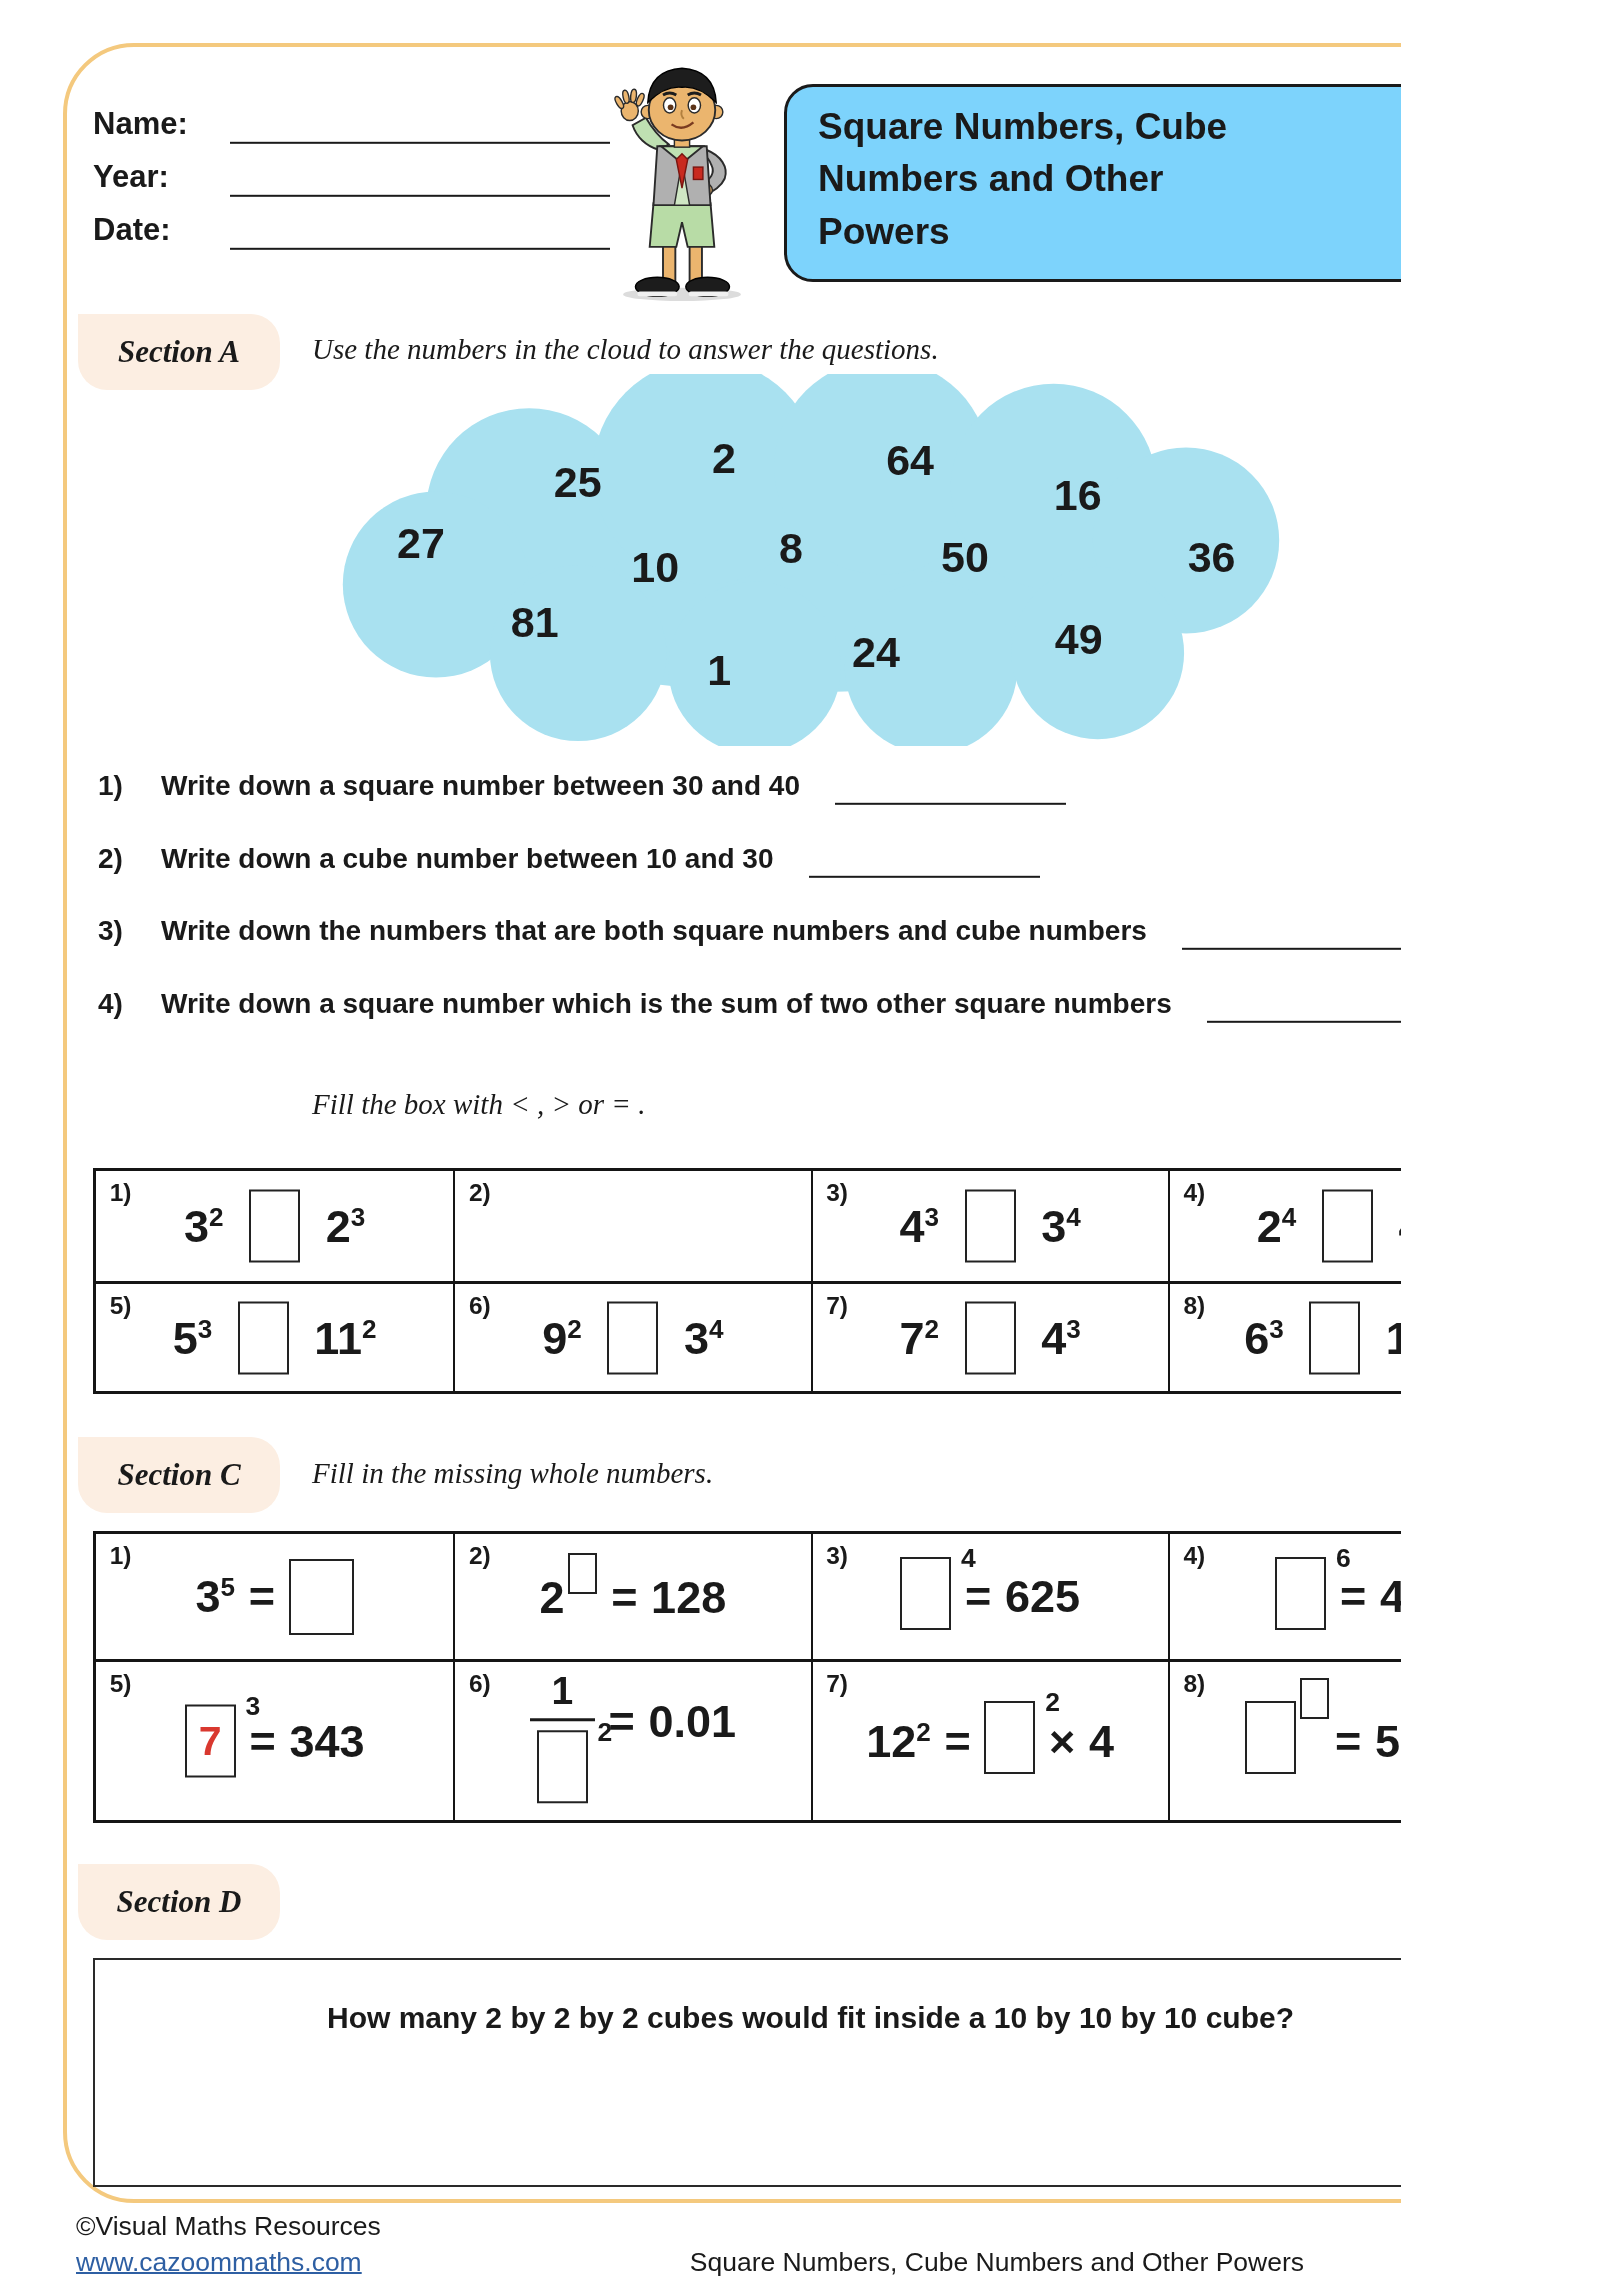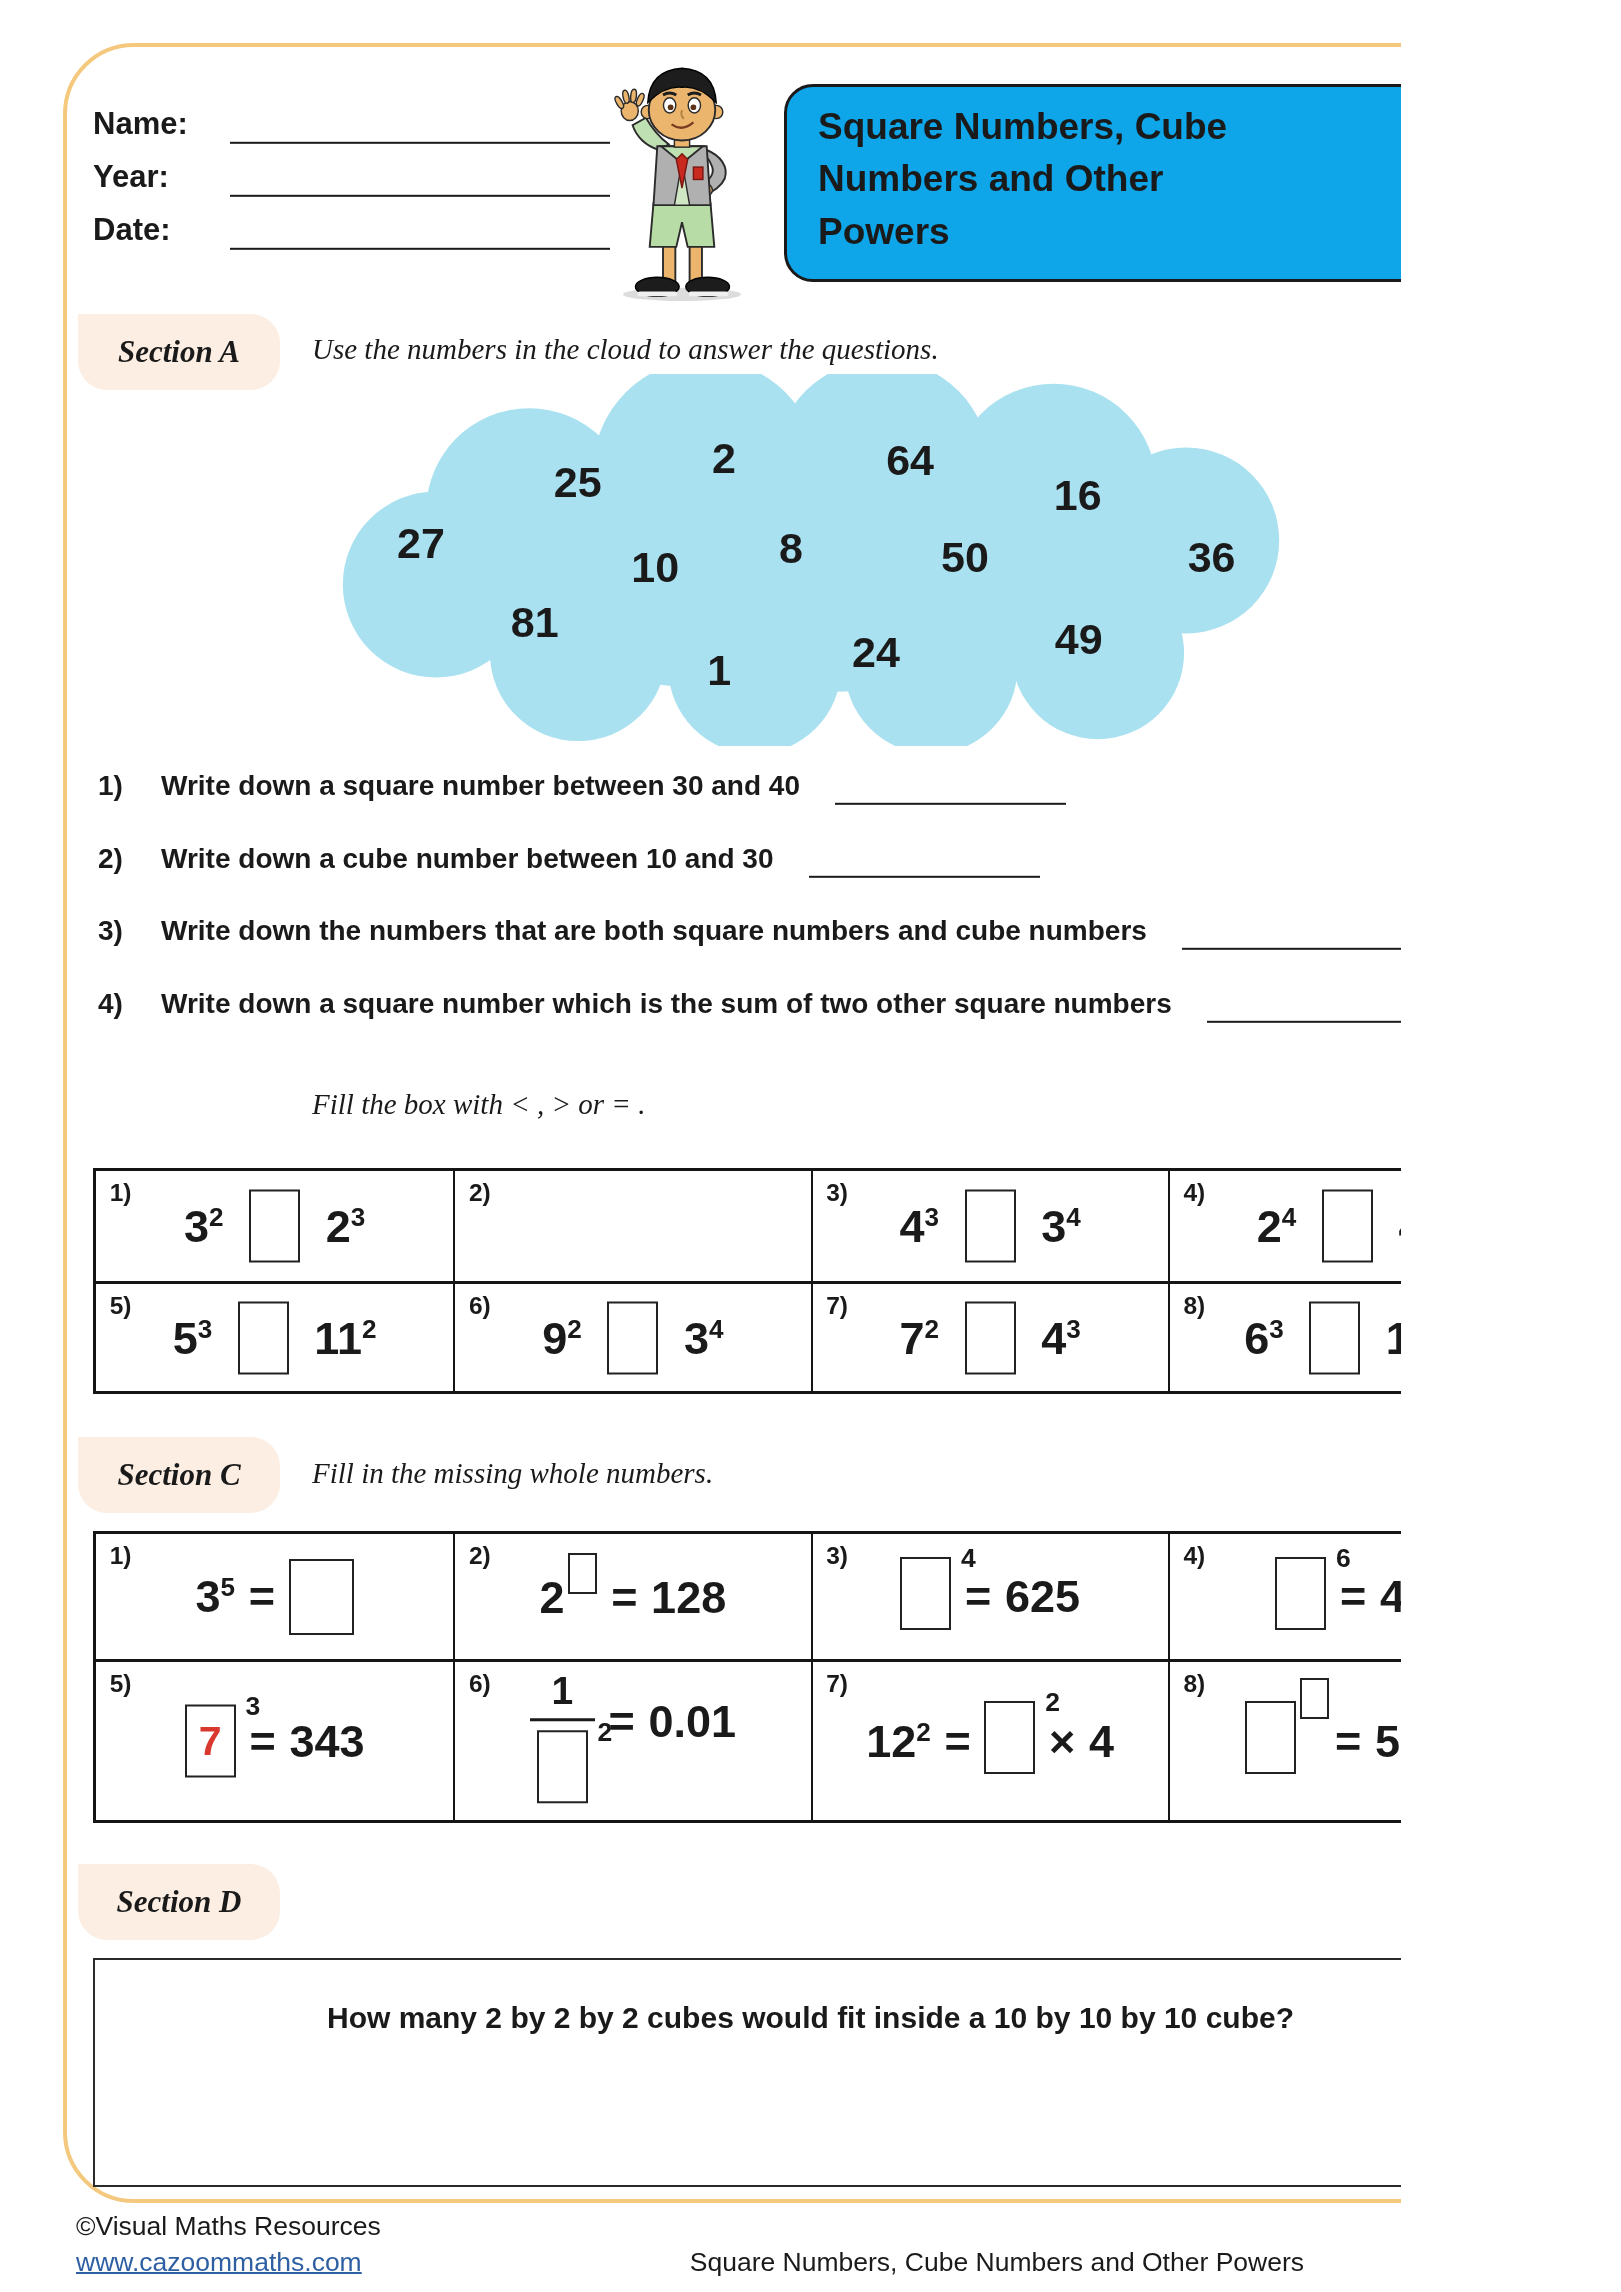--- a/index.html
+++ b/index.html
@@ -9,21 +9,21 @@
   .frame{position:absolute;left:63px;top:43px;width:1495px;height:2160px;
          border:4.9px solid #F4C97E;border-radius:71px}
 
   
   .hdr-field{position:absolute;left:93px;display:flex;align-items:baseline}
   .hdr-label{font-size:31px;font-weight:bold;width:137px}
   .hdr-line{display:inline-block;width:380px;height:0;border-bottom:2.9px solid #1a1a1a;
             transform:translateY(9.8px)}
   .mascot{position:absolute;left:584px;top:55px;width:196px;height:247px}
   .title-box{position:absolute;left:784px;top:84px;width:742px;height:198px;
-             background:#0ea5e9;border:3.9px solid #1a1a1a;border-radius:29px}
+             background:#7dd3fc;border:3.9px solid #1a1a1a;border-radius:29px}
   .title-text{position:absolute;left:31px;top:13.7px;font-size:37px;font-weight:bold;
               line-height:1.42;white-space:pre-line}
   .logo{position:absolute;right:19.6px;top:41px;width:108px;text-align:center}
   .logo-box{width:74px;height:90px;margin:0 auto}
   .logo-text{font-family:"Liberation Serif",serif;font-weight:bold;font-size:25.5px;margin-top:18px}
 
   
   .section-label{position:absolute;left:78px;width:202px;height:76px;background:#FCEEE2;
                  border-radius:0 29px 29px 29px;display:flex;align-items:center;justify-content:center;
                  font-family:"Liberation Serif",serif;font-style:italic;font-weight:bold;font-size:31px}

